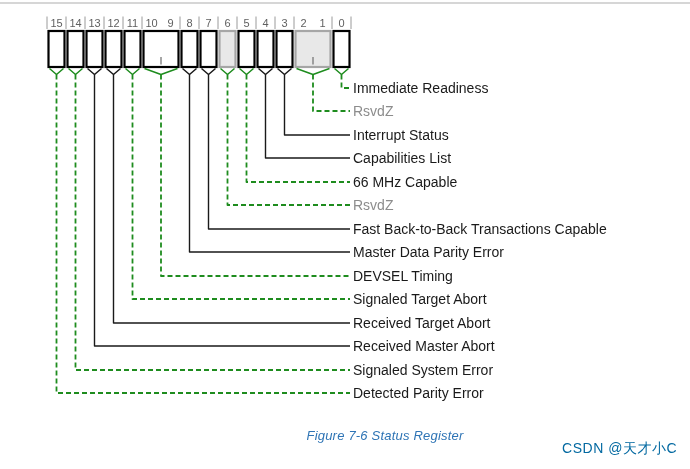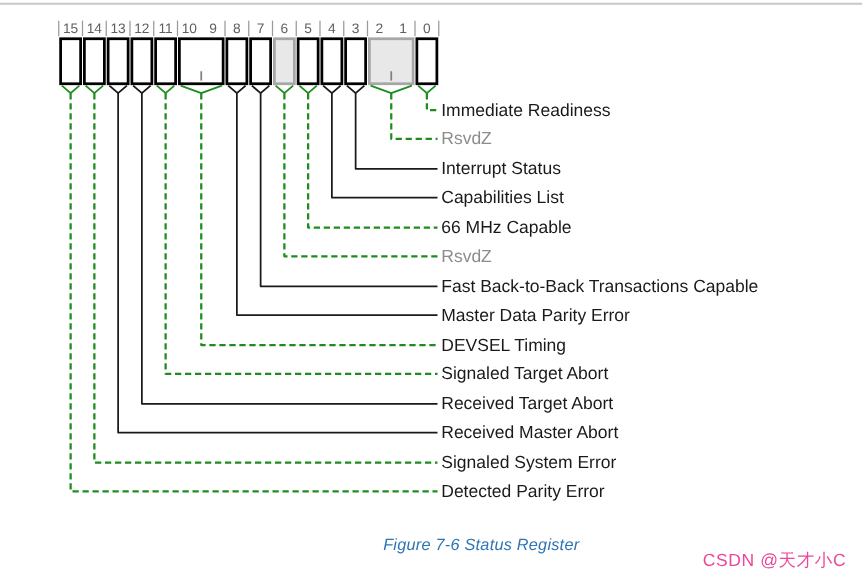--- a/index.html
+++ b/index.html
@@ -128,14 +128,14 @@
       <polyline points="284.5,74.5 284.5,135 350,135" fill="none" stroke="#1a1a1a" stroke-width="1.4" stroke-linejoin="round"></polyline>
       <text x="353" y="139.5" font-size="14" fill="#1a1a1a" font-family="&quot;Liberation Sans&quot;, sans-serif">Interrupt Status</text>
       <polyline points="296.5,68.5 313,74.5 329.5,68.5" fill="none" stroke="#1e8c1e" stroke-width="1.5" stroke-linejoin="round"></polyline>
       <polyline points="313,74.5 313,111 350,111" fill="none" stroke="#1e8c1e" stroke-width="1.8" stroke-linejoin="round" stroke-dasharray="5 3"></polyline>
       <text x="353" y="115.5" font-size="14" fill="#8c8c8c" font-family="&quot;Liberation Sans&quot;, sans-serif">RsvdZ</text>
       <polyline points="334.5,68.5 341.5,74.5 348.5,68.5" fill="none" stroke="#1e8c1e" stroke-width="1.5" stroke-linejoin="round"></polyline>
       <polyline points="341.5,74.5 341.5,88 350,88" fill="none" stroke="#1e8c1e" stroke-width="1.8" stroke-linejoin="round" stroke-dasharray="5 3"></polyline>
       <text x="353" y="92.5" font-size="14" fill="#1a1a1a" font-family="&quot;Liberation Sans&quot;, sans-serif">Immediate Readiness</text>
     </svg>
   <div class="caption" style="color: rgb(46, 116, 181);">Figure 7-6  Status Register</div>
-  <div class="watermark" style="color: #ec4899;">CSDN @天才小C</div>
+  <div class="watermark" style="color: #0369a1;">CSDN @天才小C</div>
 </div>
 
 </body></html>

